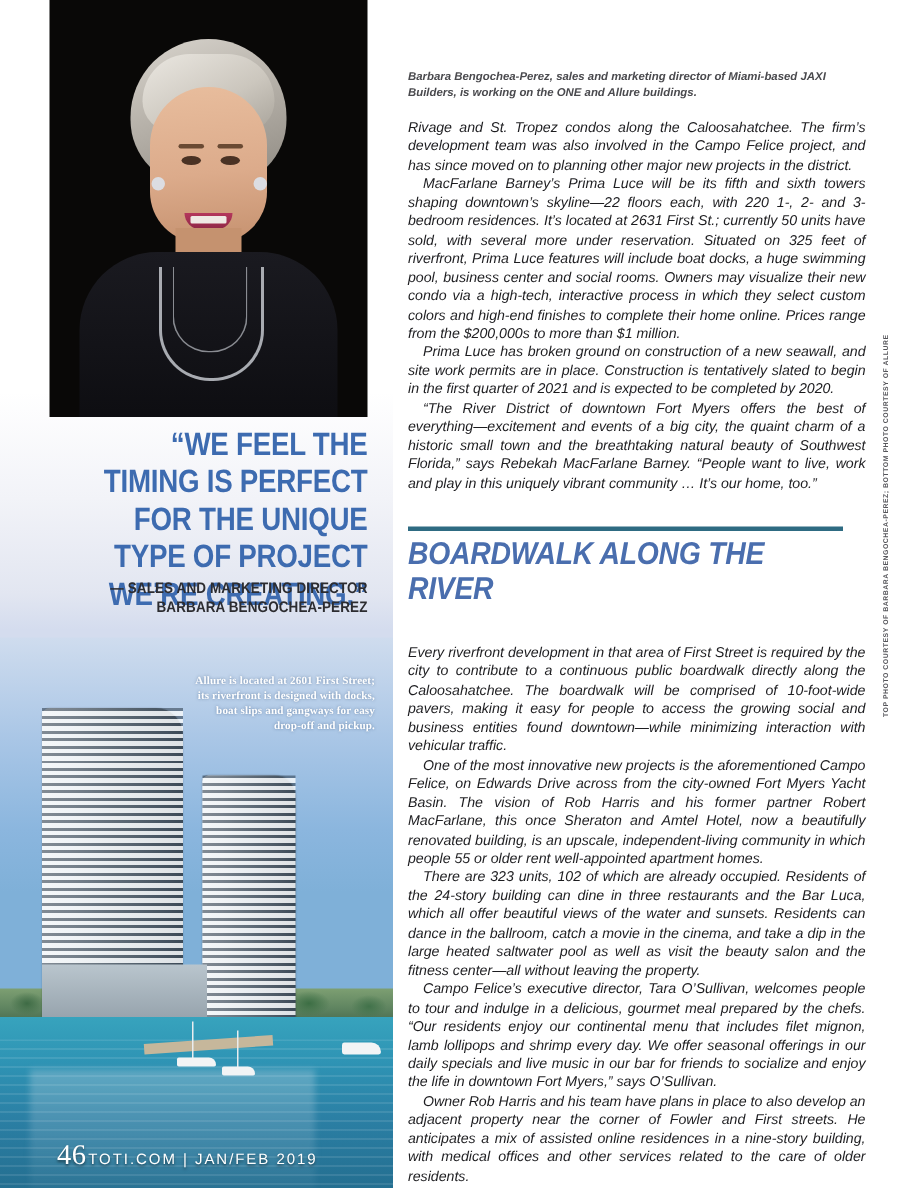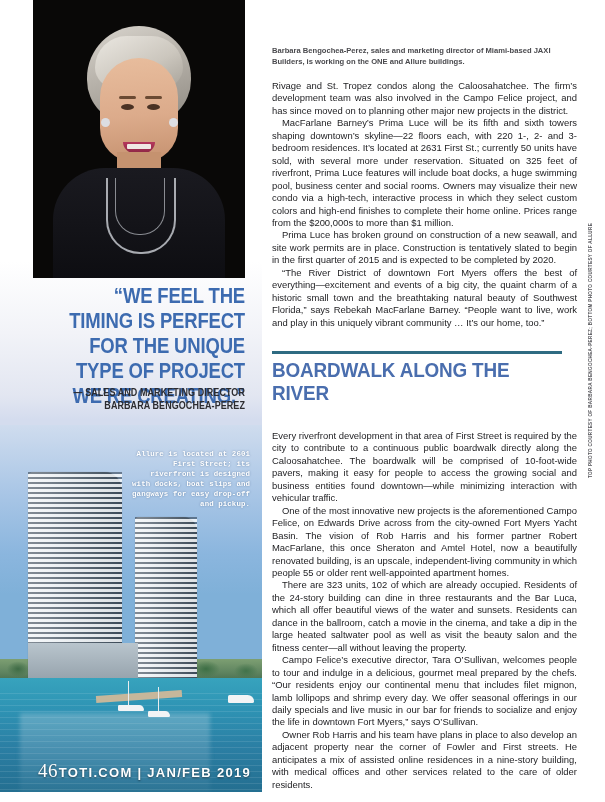--- a/index.html
+++ b/index.html
@@ -247,21 +247,21 @@
     filter:blur(2px);
   }
 
   .photo-caption {
     position: absolute;
     left: 128px;
     top: 449px;
     width: 122px;
     text-align: right;
     color: #ffffff;
-    font-family: Liberation Mono, monospace;
+    font-family: Liberation Serif, serif;
     font-weight: bold;
     font-size: 7.4px;
     line-height: 10px;
     letter-spacing: 0.1px;
     text-shadow: 0 0 2px rgba(40,70,110,.55);
   }
 
   .folio {
     position: absolute;
     left: 38px;
@@ -273,33 +273,34 @@
     text-shadow: 0 1px 2px rgba(0,0,0,.5);
   }
   .folio-number {
     font-family: "Liberation Serif", serif;
     font-size: 19px;
     line-height: 1;
     letter-spacing: 0.4px;
   }
   .folio-text {
     font-family: "Liberation Sans Narrow", "Liberation Sans", sans-serif;
-    font-weight: bold;
-    font-size: 13px;
+    font-weight: normal;
+    font-size: 10px;
     letter-spacing: 1.3px;
     text-align: right;
   }
 
   
   .right-col {
     position: absolute;
     left: 272px;
     top: 0;
     width: 311px;
     height: 802px;
+    font-style: italic;
   }
   .caption-top {
     position: absolute;
     left: 0;
     top: 45px;
     width: 304px;
     color: #4a4a4e;
     font-family: "Liberation Sans Narrow", "Liberation Sans", sans-serif;
     font-weight: bold;
     font-size: 7.6px;
@@ -423,21 +424,21 @@
     </div>
   </div>
 
   <div class="right-col">
 
     <div class="caption-top">Barbara Bengochea-Perez, sales and marketing director of Miami-based JAXI Builders, is working on the ONE and Allure buildings.</div>
 
     <div class="body-text">
       <p class="first">Rivage and St. Tropez condos along the Caloosahatchee. The firm’s development team was also involved in the Campo Felice project, and has since moved on to planning other major new projects in the district.</p>
       <p>MacFarlane Barney’s Prima Luce will be its fifth and sixth towers shaping downtown’s skyline—22 floors each, with 220 1-, 2- and 3-bedroom residences. It’s located at 2631 First St.; currently 50 units have sold, with several more under reservation. Situated on 325 feet of riverfront, Prima Luce features will include boat docks, a huge swimming pool, business center and social rooms. Owners may visualize their new condo via a high-tech, interactive process in which they select custom colors and high-end finishes to complete their home online. Prices range from the $200,000s to more than $1 million.</p>
-      <p>Prima Luce has broken ground on construction of a new seawall, and site work permits are in place. Construction is tentatively slated to begin in the first quarter of 2015 and is expected to be completed by 2020.</p>
+      <p>Prima Luce has broken ground on construction of a new seawall, and site work permits are in place. Construction is tentatively slated to begin in the first quarter of 2021 and is expected to be completed by 2020.</p>
       <p>“The River District of downtown Fort Myers offers the best of everything—excitement and events of a big city, the quaint charm of a historic small town and the breathtaking natural beauty of Southwest Florida,” says Rebekah MacFarlane Barney. “People want to live, work and play in this uniquely vibrant community … It’s our home, too.”</p>
     </div>
 
     <div class="section-rule"></div>
     <div class="section-heading">BOARDWALK ALONG THE RIVER</div>
 
     <div class="body-text-2">
       <p class="first">Every riverfront development in that area of First Street is required by the city to contribute to a continuous public boardwalk directly along the Caloosahatchee. The boardwalk will be comprised of 10-foot-wide pavers, making it easy for people to access the growing social and business entities found downtown—while minimizing interaction with vehicular traffic.</p>
       <p>One of the most innovative new projects is the aforementioned Campo Felice, on Edwards Drive across from the city-owned Fort Myers Yacht Basin. The vision of Rob Harris and his former partner Robert MacFarlane, this once Sheraton and Amtel Hotel, now a beautifully renovated building, is an upscale, independent-living community in which people 55 or older rent well-appointed apartment homes.</p>
       <p>There are 323 units, 102 of which are already occupied. Residents of the 24-story building can dine in three restaurants and the Bar Luca, which all offer beautiful views of the water and sunsets. Residents can dance in the ballroom, catch a movie in the cinema, and take a dip in the large heated saltwater pool as well as visit the beauty salon and the fitness center—all without leaving the property.</p>

